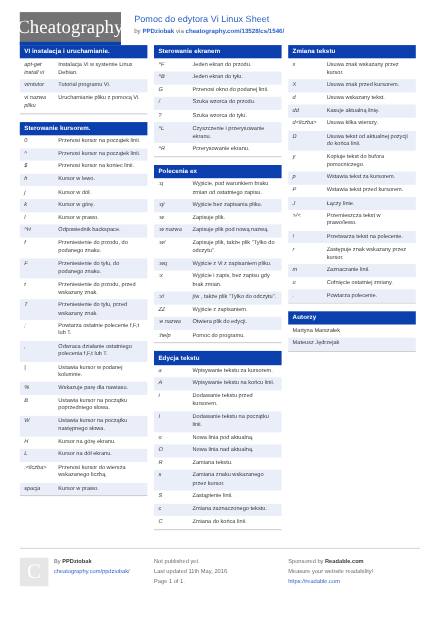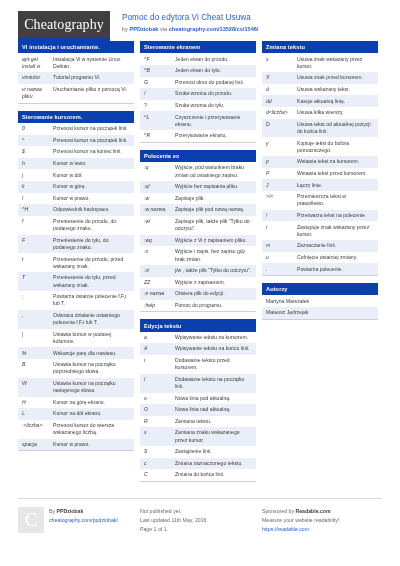--- a/index.html
+++ b/index.html
@@ -26,25 +26,25 @@
   .header {
     display: flex;
     align-items: flex-start;
     padding-top: 11px;
     height: 41px;
     box-sizing: border-box;
   }
   .logo {
     width: 92px;
     height: 27px;
-    background: #404040;
+    background: #737373;
     border-bottom: 3px solid #0b3fae;
     color: #ffffff;
     font-family: "Liberation Serif", serif;
-    font-size: 14px;
+    font-size: 17px;
     display: flex;
     align-items: center;
     justify-content: center;
     letter-spacing: 0.1px;
     flex: none;
   }
   .title-block {
     margin-left: 12px;
     padding-top: 2px;
     line-height: 1.25;
@@ -166,21 +166,21 @@
   }
 </style>
 </head>
 <body>
 
 <div class="page">
 
   <div class="header">
     <div class="logo">Cheatography</div>
     <div class="title-block">
-      <div class="doc-title">Pomoc do edytora Vi Cheat Usuwa</div>
+      <div class="doc-title">Pomoc do edytora Vi Linux Sheet</div>
       <div class="doc-sub"><span>by </span><span class="lnk">PPDziobak</span><span> via </span><span class="lnk2">cheatography.com/13528/cs/1546/</span></div>
     </div>
   </div>
 
   <div class="columns">
 
     <div class="col">
 
       <div class="section">
         <div class="section-head">VI instalacja i uruchamianie.</div>

